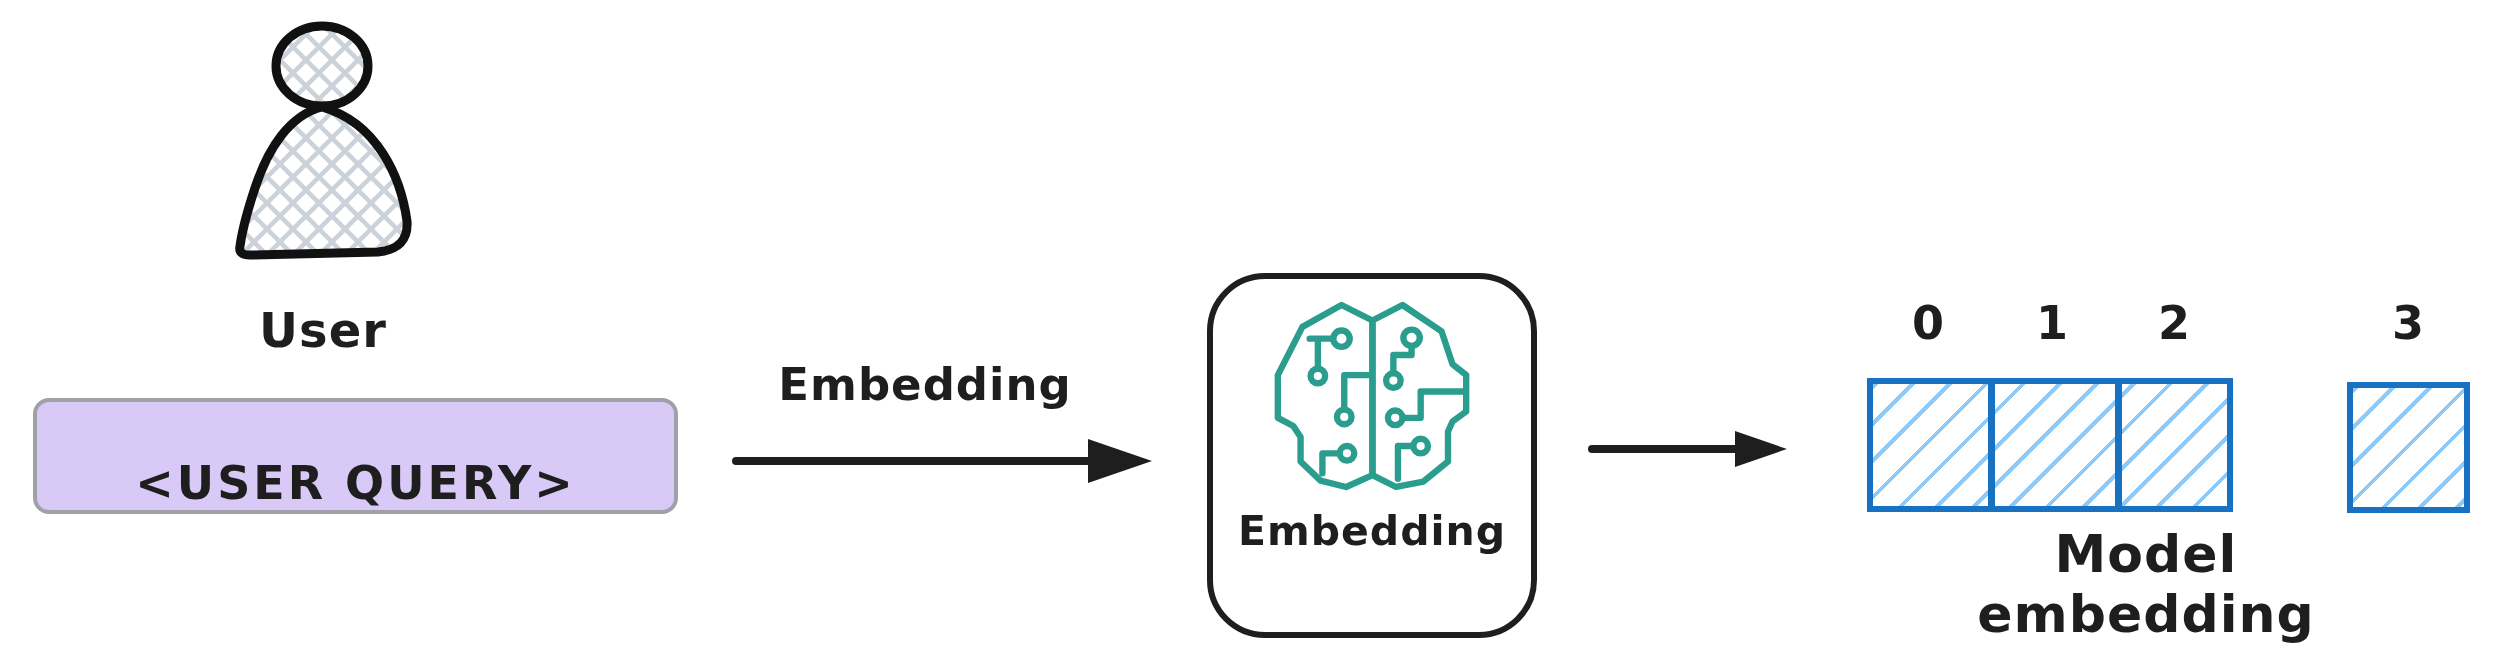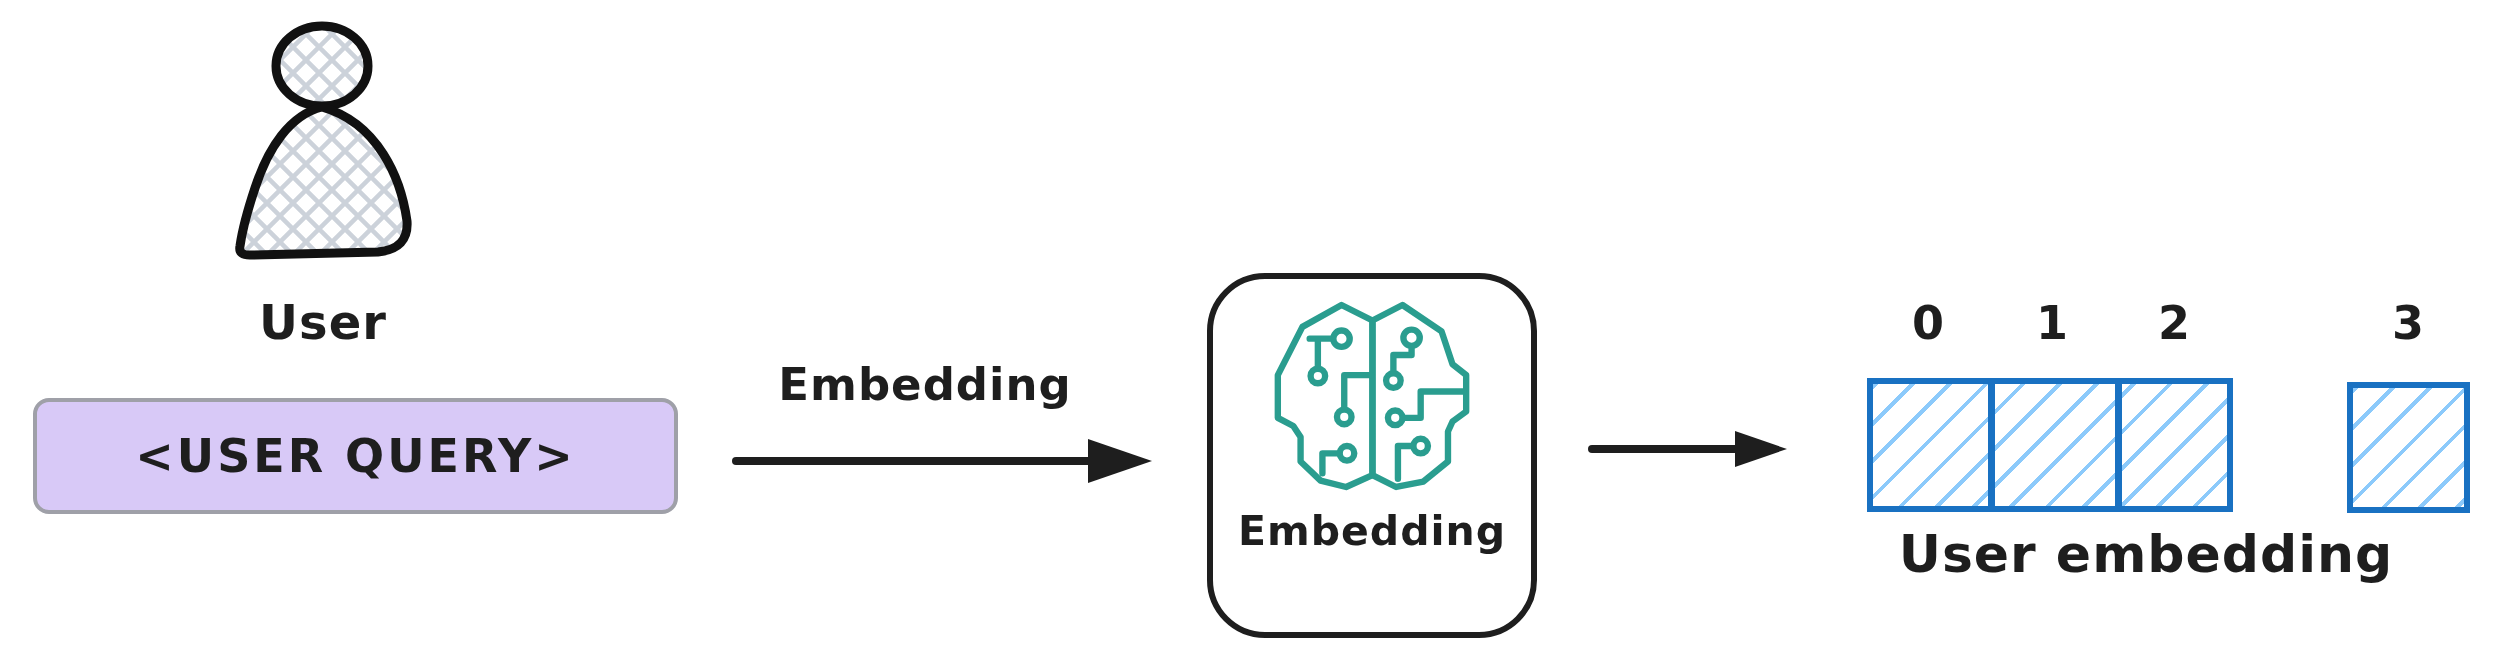--- a/index.html
+++ b/index.html
@@ -8,33 +8,33 @@
     width:2499px;height:667px;
     background:#ffffff;
     font-family:"DejaVu Sans", sans-serif;
     color:#1e1e1e;
     overflow:hidden;
   }
   .abs{position:absolute;}
 
   
   .hand{color:#1e1e1e;}
-  .user-label{left:228px;top:294px;width:190px;font-size:48px;font-weight:600;text-align:center;letter-spacing:1px;}
+  .user-label{left:228px;top:302px;width:190px;font-size:48px;font-weight:600;text-align:center;letter-spacing:1px;}
   .embedding-arrow-label{left:775px;top:358px;width:300px;font-size:45px;font-weight:600;text-align:center;letter-spacing:1px;}
   .model-label{left:1207px;top:504px;width:330px;text-align:center;font-size:41px;font-weight:600;line-height:55px;letter-spacing:1px;}
   .caption{left:1896px;top:524px;width:500px;font-size:52px;font-weight:600;text-align:center;letter-spacing:1px;}
 
   
   .query-box{
     left:33px;top:398px;width:645px;height:116px;
     box-sizing:border-box;
     background:#d8c9f7;
     border:4px solid #9fa0a8;
     border-radius:16px;
-    display:flex;align-items:center;justify-content:center;
+    display:flex;align-items:flex-end;justify-content:center;
     font-size:46px;font-weight:600;letter-spacing:3px;
   }
 
   
   .model-box{
     left:1207px;top:273px;width:330px;height:365px;
     box-sizing:border-box;
     background:#ffffff;
     border:6px solid #1e1e1e;
     border-radius:58px;
@@ -129,15 +129,15 @@
   <div class="abs hand cell-index idx2">2</div>
   <div class="abs hand cell-index idx3">3</div>
 
   <div class="abs cells-block">
     <div class="cell-divider d1"></div>
     <div class="cell-divider d2"></div>
   </div>
 
   <div class="abs cell-single"></div>
 
-  <div class="abs hand caption">User embedding</div>
+  <div class="abs hand caption">Model embedding</div>
 
 </div>
 
 </body></html>

